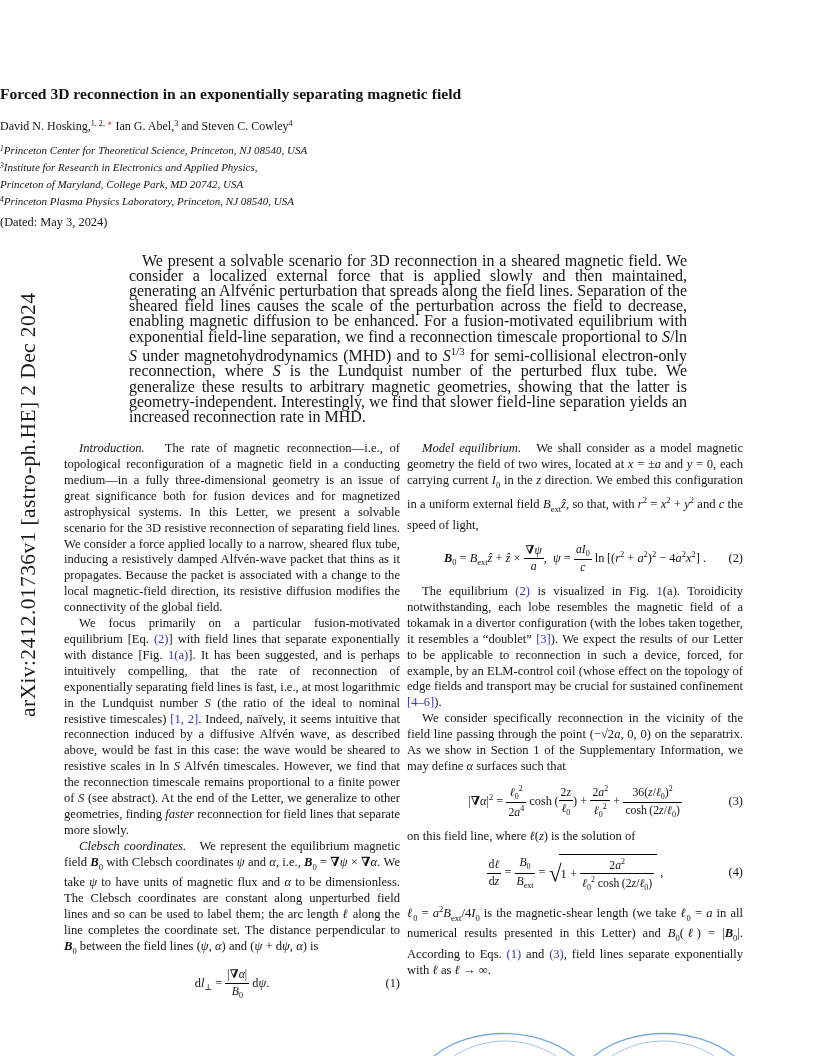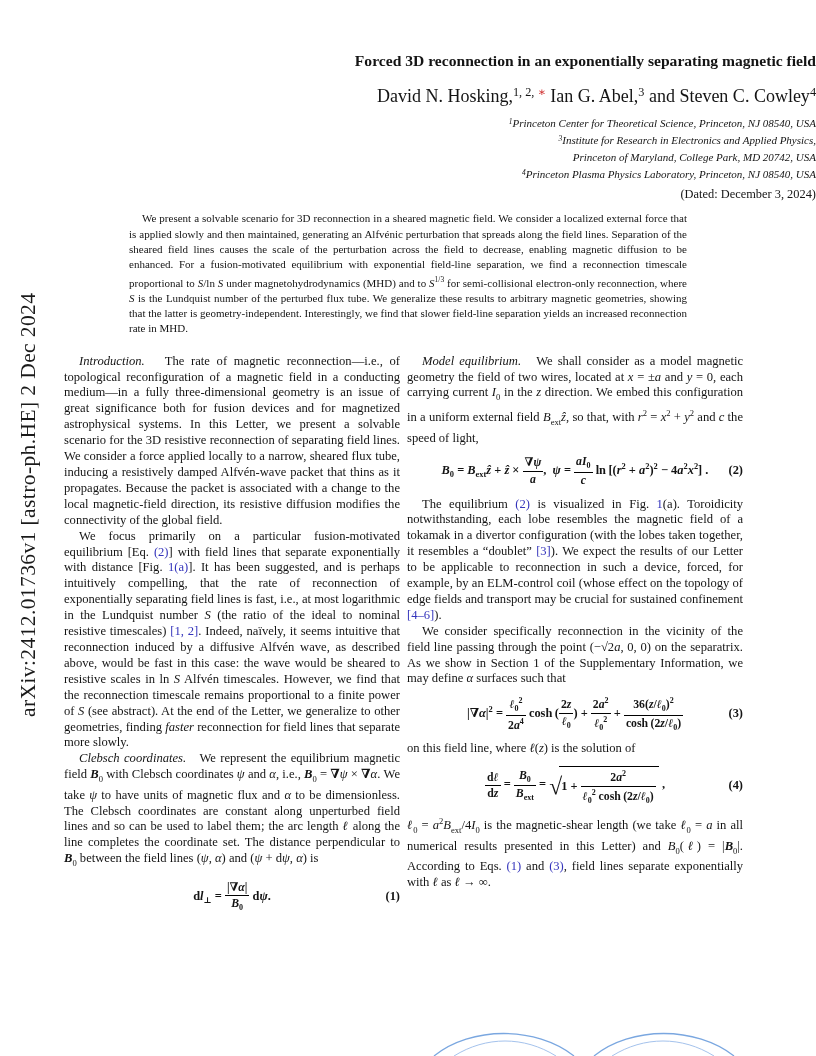--- a/index.html
+++ b/index.html
@@ -8,39 +8,39 @@
     position: relative; width: 816px; height: 1056px; background: #ffffff;
     font-family: "Liberation Serif", "DejaVu Serif", serif; color: #141414;
     overflow: hidden; margin: 0 auto;
   }
   
   .arxiv-strip {
     position: absolute; left: 16px; top: 225px; height: 560px;
     writing-mode: vertical-rl; transform: rotate(180deg);
     font-size: 21.5px; letter-spacing: 0.4px; color: #1a1a1a; text-align: center;
   }
-  .head { padding-top: 52px; text-align: right; }
+  .head { padding-top: 85px; text-align: left; }
   .title { font-size: 15.6px; font-weight: 700; margin: 0; }
-  .authors { margin-top: 15px; font-size: 18px; }
+  .authors { margin-top: 15px; font-size: 12px; }
   sup { font-size: 0.68em; }
   sub { font-size: 0.68em; }
   .authors sup, .affils sup { vertical-align: 0.45em; }
   .affils { margin-top: 7px; font-style: italic; font-size: 11px; line-height: 16.2px; }
   .date { margin-top: 5px; font-size: 12.4px; }
   .abstract {
-    width: 558px; margin: 9px auto 0; font-size: 11px; line-height: 15.2px;
+    width: 558px; margin: 23px auto 0; font-size: 16px; line-height: 15.2px;
     text-align: justify; text-indent: 13px;
   }
   .cols { display: flex; gap: 7px; width: 688px; margin: 17px auto 0; }
   .col { width: 336px; font-size: 12.6px; line-height: 15.9px; text-align: justify; }
   .p { margin: 0; text-indent: 15px; }
   .p.cont { text-indent: 0; }
   .cite { color: #3333bb; }
   .star { color: #cc2222; }
-  .eq { position: relative; margin: 9px 0; text-align: center; font-size: 12.4px; font-weight: bold; }
+  .eq { position: relative; margin: 9px 0; text-align: center; font-size: 12.4px; }
   .eq .body { display: inline-block; max-width: 302px; }
   .eq .no { position: absolute; right: 0; top: 50%; transform: translateY(-50%); }
   .fr { display: inline-block; vertical-align: middle; text-align: center; line-height: 1.15; font-size: 0.95em; }
   .fr .t { display: block; border-bottom: 1px solid #000; padding: 0 2px 1px; }
   .fr .b { display: block; padding: 1px 2px 0; }
   .rad { font-size: 1.9em; vertical-align: middle; margin-right: -3px; line-height: 0; }
   .ov { border-top: 1px solid #000; display: inline-block; vertical-align: middle; padding: 2px 3px 0 2px; }
   .fig-frag { position: absolute; right: 64px; bottom: 0; width: 336px; height: 36px; overflow: hidden; }
 </style>
 </head>
@@ -52,21 +52,21 @@
 
   <header class="head">
     <h1 class="title">Forced 3D reconnection in an exponentially separating magnetic field</h1>
     <div class="authors">David N. Hosking,<sup>1, 2, <span class="star">∗</span></sup> Ian G. Abel,<sup>3</sup> and Steven C. Cowley<sup>4</sup></div>
     <div class="affils">
       <div><sup>1</sup>Princeton Center for Theoretical Science, Princeton, NJ 08540, USA</div>
       <div><sup>3</sup>Institute for Research in Electronics and Applied Physics,</div>
       <div>Princeton of Maryland, College Park, MD 20742, USA</div>
       <div><sup>4</sup>Princeton Plasma Physics Laboratory, Princeton, NJ 08540, USA</div>
     </div>
-    <div class="date">(Dated: December 3, 2024)</div>
+    <div class="date">(Dated: May 3, 2024)</div>
   </header>
 
   <section class="abstract">We present a solvable scenario for 3D reconnection in a sheared magnetic field. We consider a localized external force that is applied slowly and then maintained, generating an Alfvénic perturbation that spreads along the field lines. Separation of the sheared field lines causes the scale of the perturbation across the field to decrease, enabling magnetic diffusion to be enhanced. For a fusion-motivated equilibrium with exponential field-line separation, we find a reconnection timescale proportional to <i>S</i>/ln <i>S</i> under magnetohydrodynamics (MHD) and to <i>S</i><sup>1/3</sup> for semi-collisional electron-only reconnection, where <i>S</i> is the Lundquist number of the perturbed flux tube. We generalize these results to arbitrary magnetic geometries, showing that the latter is geometry-independent. Interestingly, we find that slower field-line separation yields an increased reconnection rate in MHD.</section>
 
   <main class="cols">
     <div class="col">
       <p class="p"><i>Introduction.</i>&nbsp;&nbsp;&nbsp;The rate of magnetic reconnection—i.e., of topological reconfiguration of a magnetic field in a conducting medium—in a fully three-dimensional geometry is an issue of great significance both for fusion devices and for magnetized astrophysical systems. In this Letter, we present a solvable scenario for the 3D resistive reconnection of separating field lines. We consider a force applied locally to a narrow, sheared flux tube, inducing a resistively damped Alfvén-wave packet that thins as it propagates. Because the packet is associated with a change to the local magnetic-field direction, its resistive diffusion modifies the connectivity of the global field.</p>
       <p class="p">We focus primarily on a particular fusion-motivated equilibrium [Eq. <span class="cite">(2)</span>] with field lines that separate exponentially with distance [Fig. <span class="cite">1(a)</span>]. It has been suggested, and is perhaps intuitively compelling, that the rate of reconnection of exponentially separating field lines is fast, i.e., at most logarithmic in the Lundquist number <i>S</i> (the ratio of the ideal to nominal resistive timescales) <span class="cite">[1, 2]</span>. Indeed, naïvely, it seems intuitive that reconnection induced by a diffusive Alfvén wave, as described above, would be fast in this case: the wave would be sheared to resistive scales in ln <i>S</i> Alfvén timescales. However, we find that the reconnection timescale remains proportional to a finite power of <i>S</i> (see abstract). At the end of the Letter, we generalize to other geometries, finding <i>faster</i> reconnection for field lines that separate more slowly.</p>
       <p class="p"><i>Clebsch coordinates.</i>&nbsp;&nbsp;&nbsp;We represent the equilibrium magnetic field <b><i>B</i></b><sub>0</sub> with Clebsch coordinates <i>ψ</i> and <i>α</i>, i.e., <b><i>B</i></b><sub>0</sub> = <b>∇</b><i>ψ</i> × <b>∇</b><i>α</i>. We take <i>ψ</i> to have units of magnetic flux and <i>α</i> to be dimensionless. The Clebsch coordinates are constant along unperturbed field lines and so can be used to label them; the arc length <i>ℓ</i> along the line completes the coordinate set. The distance perpendicular to <b><i>B</i></b><sub>0</sub> between the field lines (<i>ψ</i>, <i>α</i>) and (<i>ψ</i> + d<i>ψ</i>, <i>α</i>) is</p>
       <div class="eq">

